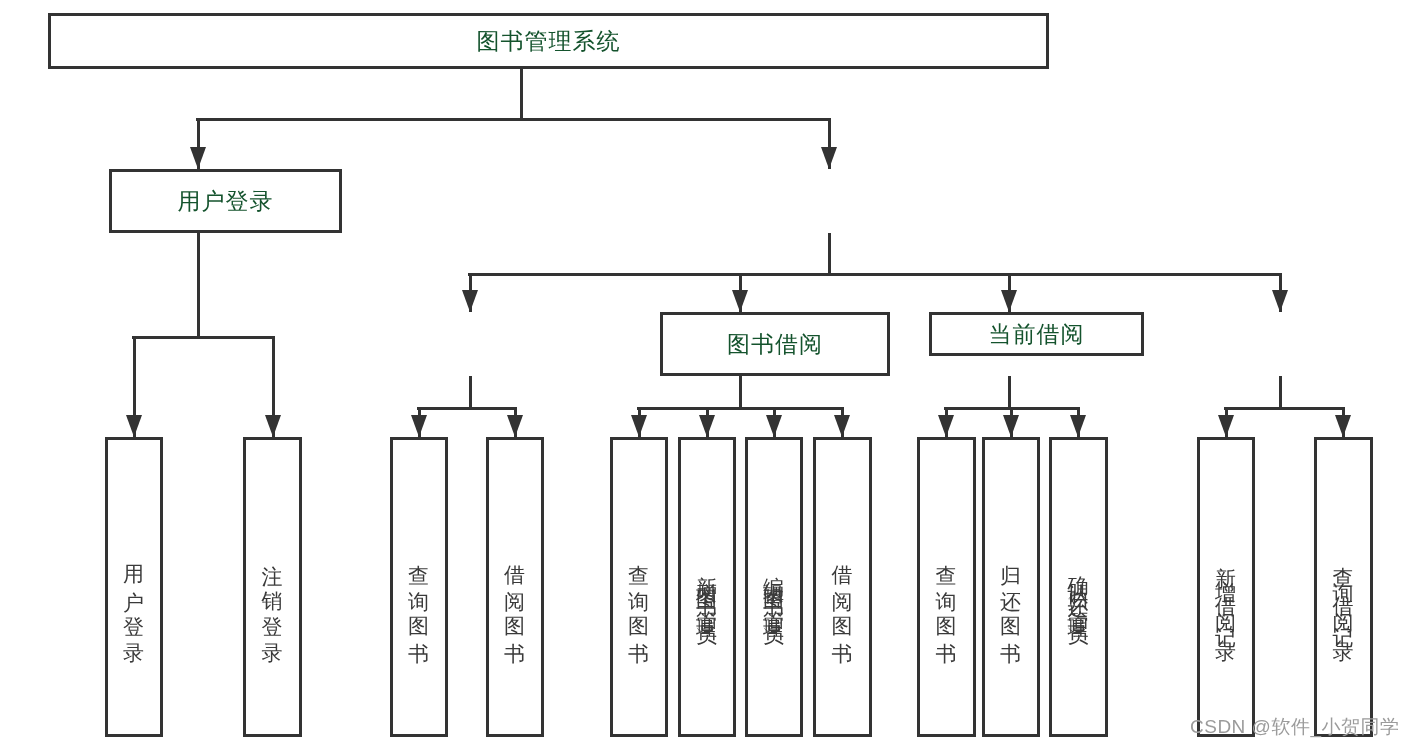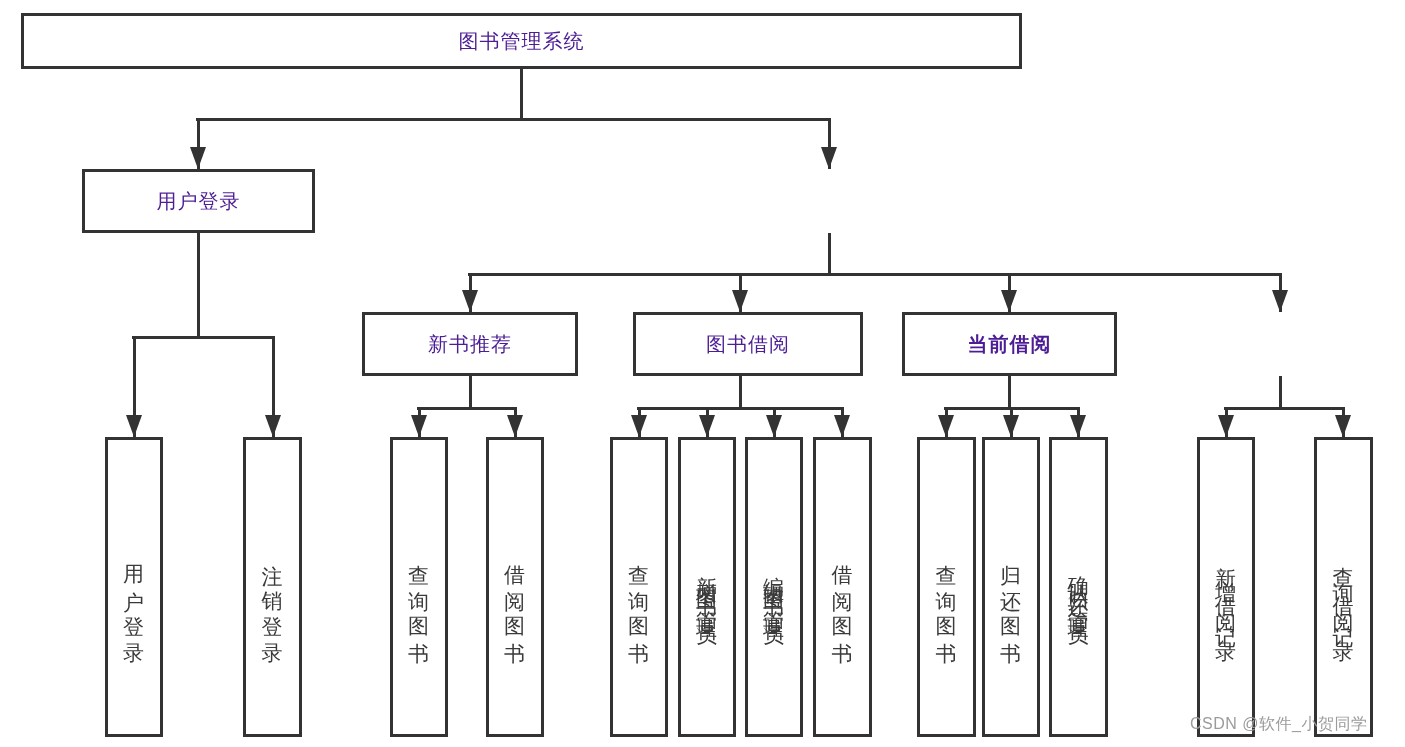--- a/index.html
+++ b/index.html
@@ -3,42 +3,42 @@
 <meta charset="utf-8">
 <style>
   html,body{margin:0;padding:0;background:#ffffff;}
   .canvas{
     position:relative;width:1405px;height:747px;background:#ffffff;overflow:hidden;
     font-family:"Liberation Sans",sans-serif;color:#3a3a3a;
   }
   .box{
     position:absolute;box-sizing:border-box;border:3px solid #333333;background:#ffffff;
     display:flex;align-items:center;justify-content:center;
-    font-size:20px;letter-spacing:1px;color:#4c1d95;white-space:nowrap;
+    font-size:23px;letter-spacing:1px;color:#14532d;white-space:nowrap;margin-left:27px;
   }
   .vbox{
     position:absolute;box-sizing:border-box;border:3px solid #333333;background:#ffffff;
     top:437px;height:300px;width:58px;
     display:flex;align-items:center;justify-content:center;
   }
   .vtext{
     display:block;writing-mode:vertical-rl;text-orientation:mixed;
     font-size:21px;color:#3a3a3a;line-height:1;white-space:nowrap;
   }
   .hline,.vline{position:absolute;background:#333333;}
   .hline{height:3px;}
   .vline{width:3px;}
   .arrow{
     position:absolute;width:0;height:0;
     border-left:8px solid transparent;border-right:8px solid transparent;
     border-top:22px solid #333333;
   }
   .watermark{
     position:absolute;left:1190px;top:714px;z-index:5;
-    font-size:16px;color:#9b9b9b;letter-spacing:0.5px;white-space:nowrap;
+    font-size:19px;color:#9b9b9b;letter-spacing:0.5px;white-space:nowrap;
   }
 </style>
 </head>
 <body>
 
 <div class="canvas">
 
   <div class="box" style="left:21px;top:13px;width:1001px;height:56px;">图书管理系统</div>
 
   <div class="vline" style="left:520px;top:69px;height:49px;"></div>
@@ -61,23 +61,22 @@
   <div class="hline" style="left:468px;top:273px;width:814px;"></div>
   <div class="vline" style="left:469px;top:273px;height:39px;"></div>
   <div class="arrow" style="left:462px;top:290px;"></div>
   <div class="vline" style="left:739px;top:273px;height:39px;"></div>
   <div class="arrow" style="left:732px;top:290px;"></div>
   <div class="vline" style="left:1008px;top:273px;height:39px;"></div>
   <div class="arrow" style="left:1001px;top:290px;"></div>
   <div class="vline" style="left:1279px;top:273px;height:39px;"></div>
   <div class="arrow" style="left:1272px;top:290px;"></div>
 
-  <div class="box" style="left:362px;top:312px;width:216px;height:64px;">新书推荐</div>
   <div class="box" style="left:633px;top:312px;width:230px;height:64px;">图书借阅</div>
-  <div class="box" style="left:902px;top:312px;width:215px;height:64px;font-weight:bold;">当前借阅</div>
+  <div class="box" style="left:902px;top:312px;width:215px;height:44px;">当前借阅</div>
 
   <div class="vline" style="left:469px;top:376px;height:31px;"></div>
   <div class="hline" style="left:417px;top:407px;width:100px;"></div>
   <div class="vline" style="left:418px;top:407px;height:30px;"></div>
   <div class="arrow" style="left:411px;top:415px;"></div>
   <div class="vline" style="left:514px;top:407px;height:30px;"></div>
   <div class="arrow" style="left:507px;top:415px;"></div>
 
   <div class="vline" style="left:739px;top:376px;height:31px;"></div>
   <div class="hline" style="left:637px;top:407px;width:207px;"></div>

